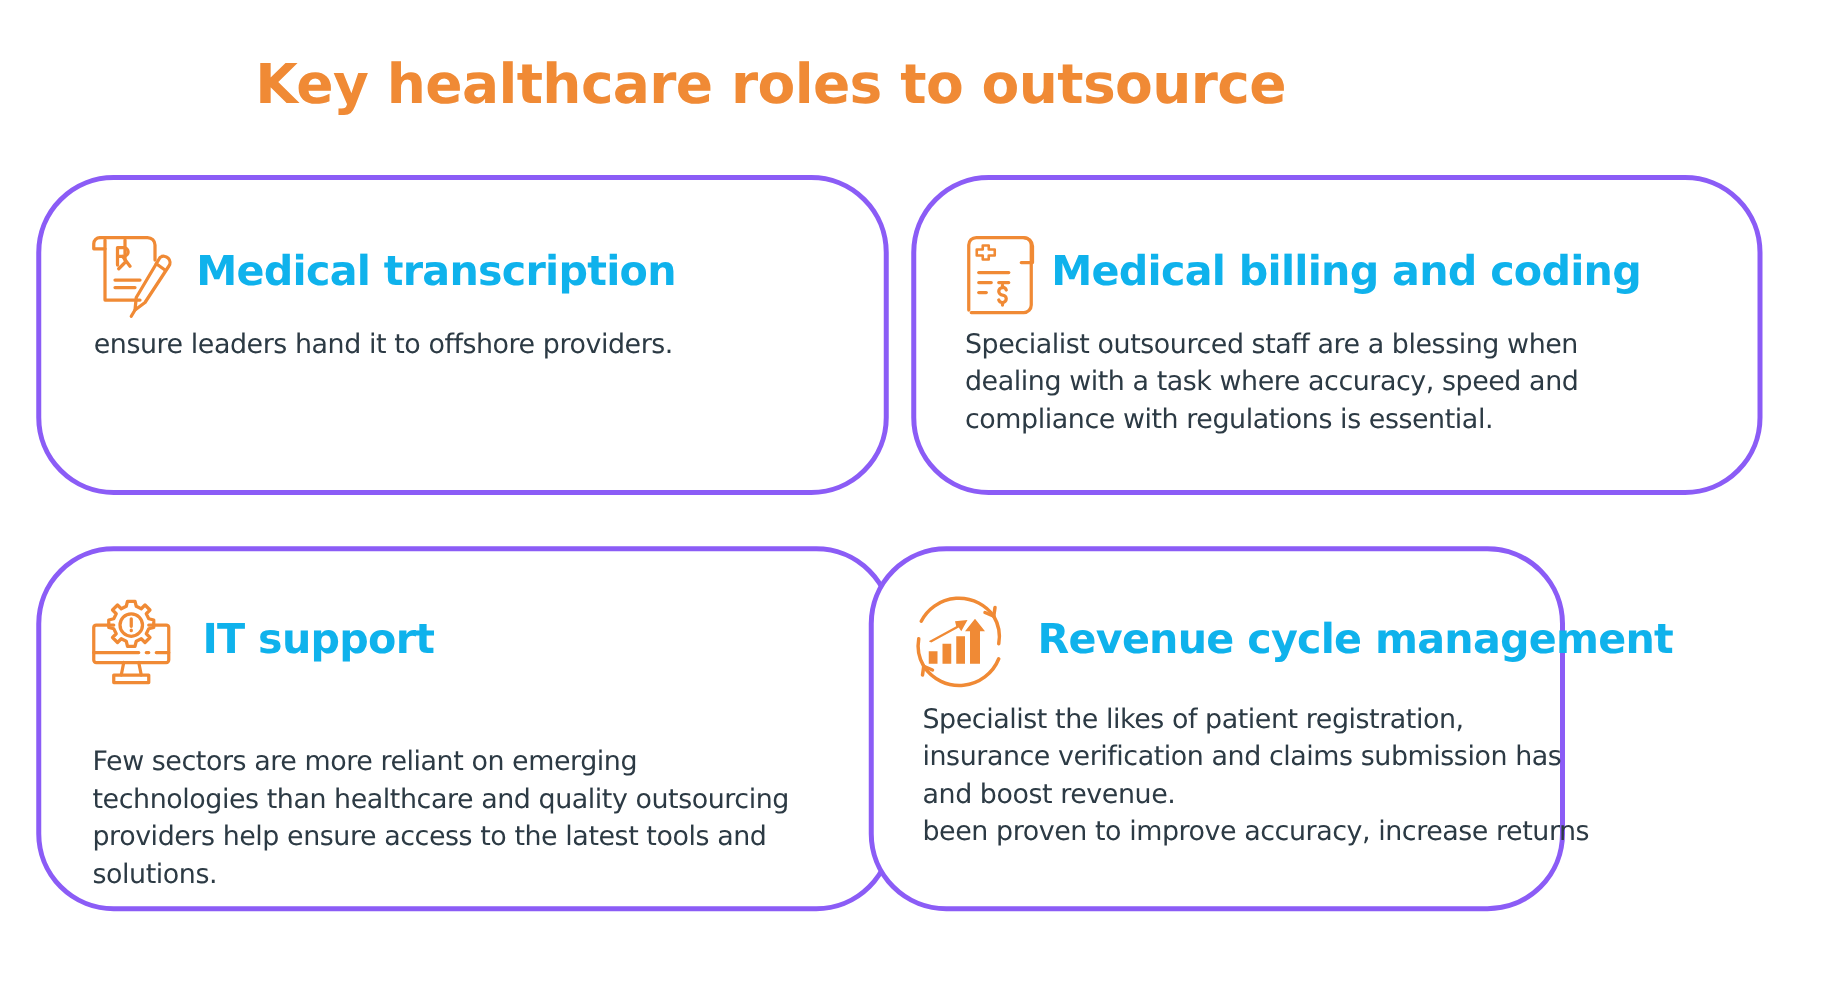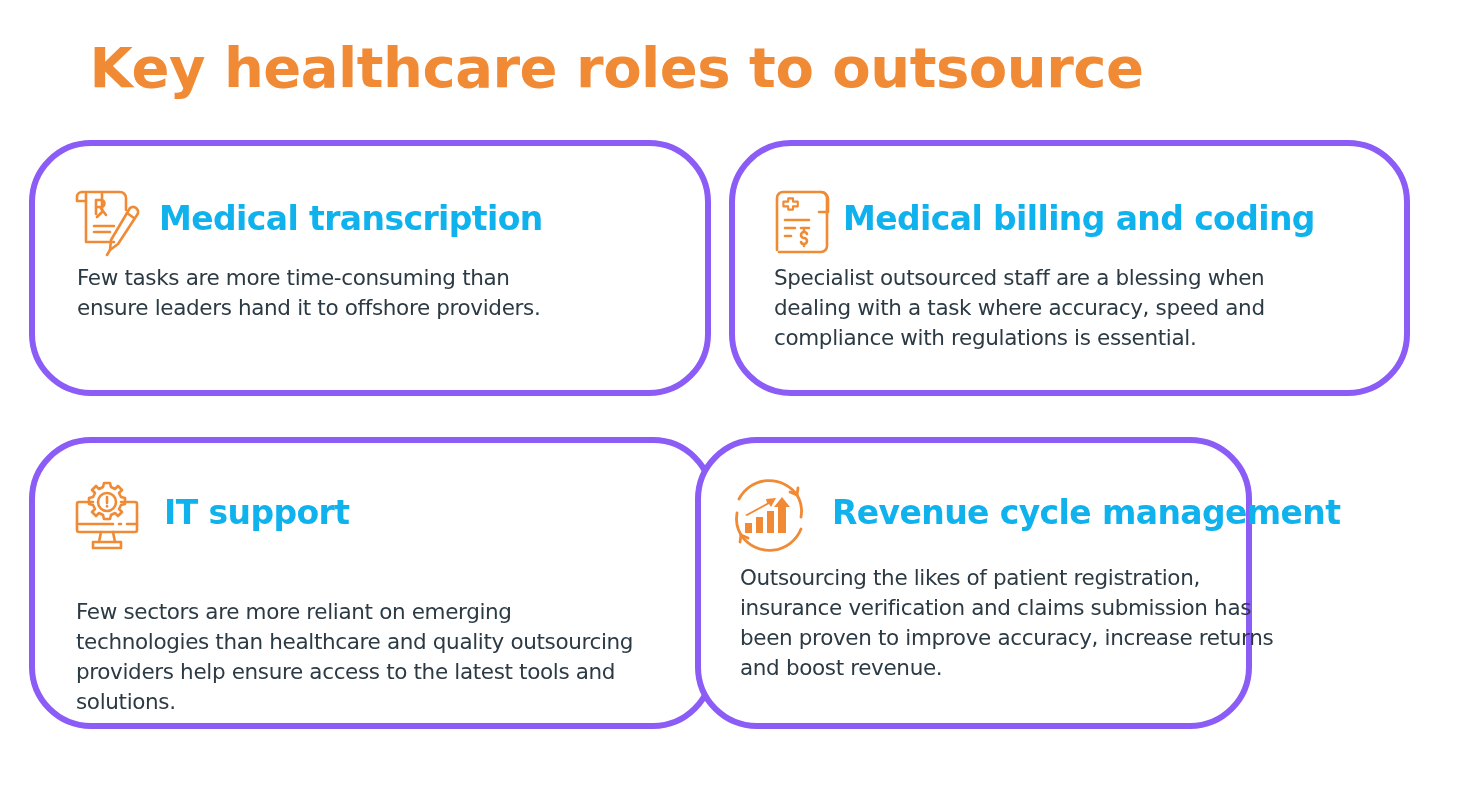--- a/index.html
+++ b/index.html
@@ -4,25 +4,25 @@
   <style>
     html, body { margin: 0; padding: 0; background: #ffffff; }
     body {
       width: 1459px; height: 789px; position: relative; overflow: hidden;
       font-family: "DejaVu Sans", "Liberation Sans", sans-serif;
     }
     .title {
       position: absolute; left: 0; top: 28px; width: 1233px;
       text-align: center; color: #f08a35;
       font-family: "DejaVu Sans", sans-serif; font-weight: bold;
-      font-size: 56px; letter-spacing: -0.5px; line-height: 80px;
+      font-size: 44px; letter-spacing: -0.5px; line-height: 80px;
     }
     .card {
       position: absolute; box-sizing: border-box;
-      border: 6px solid #8b5cf6; border-radius: 62px; background: #fff;
+      border: 4px solid #8b5cf6; border-radius: 62px; background: #fff;
     }
     .card .icon { position: absolute; }
     .card .icon svg { display: block; }
     .card .heading {
       position: absolute; color: #0fb2ec; font-weight: bold;
       font-family: "DejaVu Sans", sans-serif; font-size: 33px;
       letter-spacing: -0.6px; line-height: 40px; white-space: nowrap;
     }
     .card .body {
       position: absolute; color: #2c3a44;
@@ -45,21 +45,20 @@
       <path d="M28 8 V24"></path>
       <path d="M22 14 v14 M22 14 h5 a3.5 3.5 0 0 1 0 7 h-5 M26 21 l6 8 M28 26 l-5 5"></path>
       <path d="M20 40 h20 M20 46 h16"></path>
       <path d="M56 22 a5 5 0 0 1 7 7 L44 58 l-8 6 l1 -10 Z"></path>
       <path d="M53 27 l7 5"></path>
       <path d="M36 64 l-3 5"></path>
     </svg>
   </div>
   <div class="heading" style="left:124px; top:53px;">Medical transcription</div>
   <div class="body" style="left:42px; top:117px;">
-    <span>Few tasks are more time-consuming than</span>
     <span>ensure leaders hand it to offshore providers.</span>
   </div>
 </div>
 
 <div class="card" style="left:729px; top:140px; width:681px; height:256px;">
   <div class="icon" style="left:38px; top:44px;">
     <svg width="62" height="66" viewBox="0 0 62 66" fill="none" stroke="#f08a35" stroke-width="2.6" stroke-linecap="round" stroke-linejoin="round">
       <path d="M4 60 V8 a6 6 0 0 1 6 -6 H48 a6 6 0 0 1 6 6 V56 a6 6 0 0 1 -6 6 H6"></path>
       <path d="M48 2 a7 7 0 0 1 7 7 V22 H46"></path>
       <path d="M18 12 h6 v-4 h6 v4 h6 v6 h-6 v4 h-6 v-4 h-6 Z" transform="translate(-4,2) scale(0.8)"></path>
@@ -111,18 +110,18 @@
         <rect x="14" y="46" width="7" height="10"></rect>
         <rect x="25" y="40" width="7" height="16"></rect>
         <rect x="36" y="34" width="7" height="22"></rect>
         <path d="M47 56 V30 h-4 l8 -10 l8 10 h-4 V56 Z"></path>
         <path d="M14 38 l22 -12 l-1 -4 l10 -1 l-5 9 l-2 -3 l-22 12 Z"></path>
       </g>
     </svg>
   </div>
   <div class="heading" style="left:131px; top:50px;">Revenue cycle management</div>
   <div class="body" style="left:39px; top:120px;">
-    <span>Outsourcing the likes of patient registration,</span>
+    <span>Specialist the likes of patient registration,</span>
     <span>insurance verification and claims submission has</span>
+    <span>and boost revenue.</span>
     <span>been proven to improve accuracy, increase returns</span>
-    <span>and boost revenue.</span>
   </div>
 </div>
 
 </body></html>

